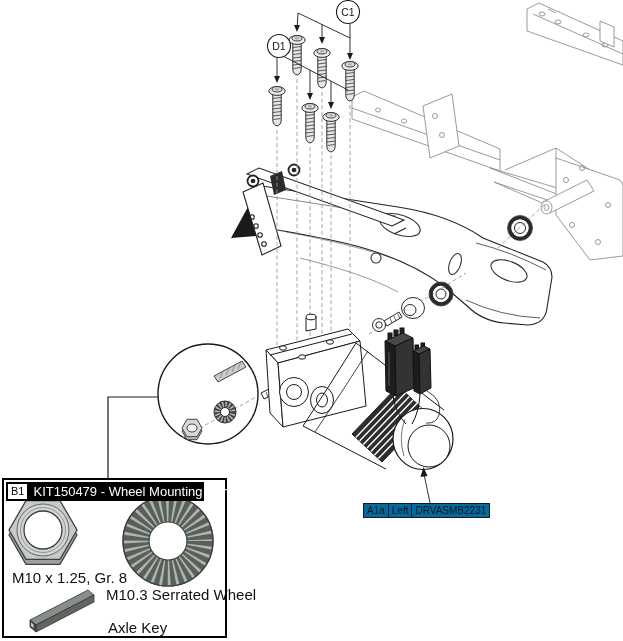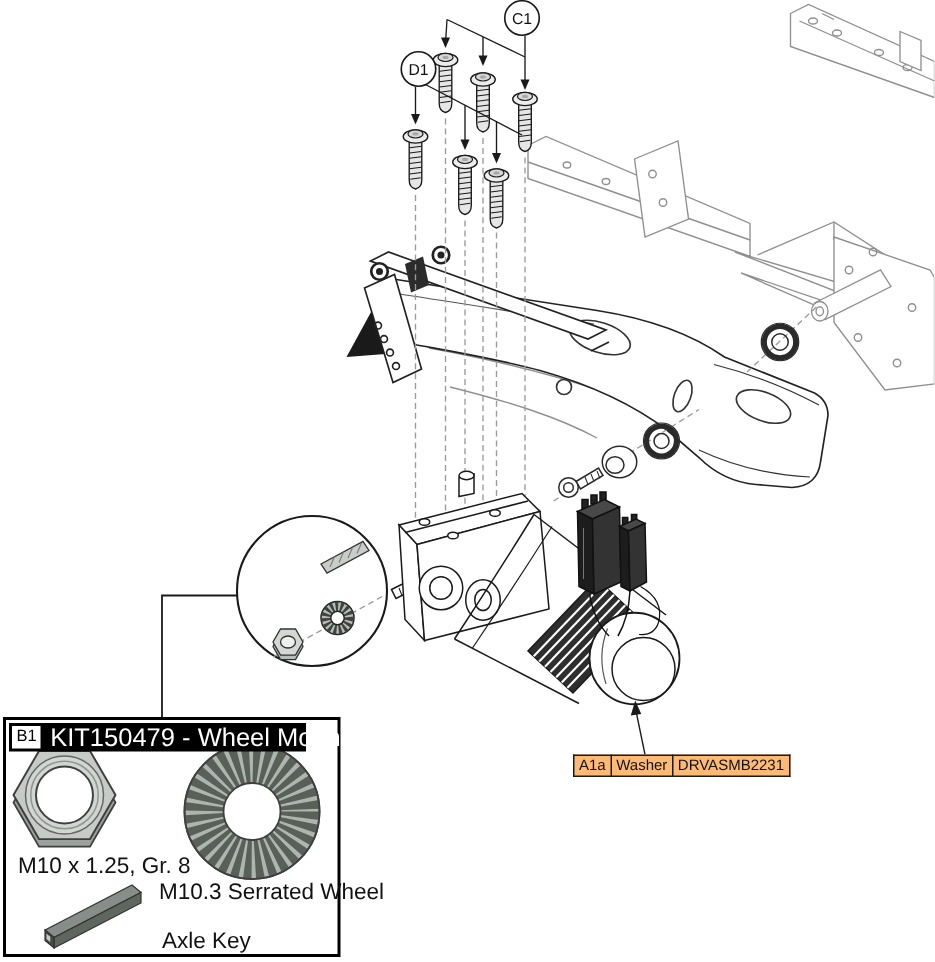--- a/index.html
+++ b/index.html
@@ -7,28 +7,28 @@
          font-family:"Liberation Sans",sans-serif;padding-left:48px;}
   .stage svg.main{position:absolute;left:0;top:0;}
   svg text{font-family:"Liberation Sans",sans-serif;}
   
   .kit-box{position:absolute;left:2px;top:478px;width:225px;height:160px;
            border:2px solid #000;background:#fff;box-sizing:border-box;}
   .kit-header{position:absolute;left:2px;top:2px;width:198px;height:19px;background:#000;
               display:flex;align-items:center;z-index:3;}
   .kit-badge{background:#fff;color:#000;font-size:11px;line-height:15px;padding:0 3px;
              margin-left:2px;}
-  .kit-title{color:#fff;font-size:17px;margin-left:6px;white-space:nowrap;}
+  .kit-title{color:#fff;font-size:13px;margin-left:6px;white-space:nowrap;}
   .kit-illustrations{position:absolute;left:0;top:0;z-index:1;}
   .kit-label{position:absolute;z-index:2;font-size:15px;color:#111;white-space:nowrap;}
   .lbl-nut{left:8px;top:89px;}
   .lbl-washer{left:102px;top:106px;}
   .lbl-key{left:104px;top:139px;}
   
-  .a1-table{position:absolute;left:382px;top:503px;border-collapse:collapse;background:#fdba74;}
+  .a1-table{position:absolute;left:363px;top:503px;border-collapse:collapse;background:#0369a1;}
   .a1-table td{border:1px solid #1a1a1a;font-size:10px;line-height:11px;padding:1px 3px;
                white-space:nowrap;color:#111;}
 </style>
 </head>
 <body>
 
 <div class="stage">
 
 <svg class="main" width="623" height="641" viewBox="0 0 623 641">
   <defs>
@@ -318,19 +318,19 @@
   </div>
   <div class="kit-label lbl-nut">M10 x 1.25, Gr. 8</div>
   <div class="kit-label lbl-washer">M10.3 Serrated Wheel</div>
   <div class="kit-label lbl-key">Axle Key</div>
 </div>
 
 <table class="a1-table">
   <tbody>
         <tr>
     <td>A1a</td>
-    <td>Washer</td>
+    <td>Left</td>
     <td>DRVASMB2231</td>
   </tr>
 </tbody>
     </table>
 
 </div>
 
 </body></html>

